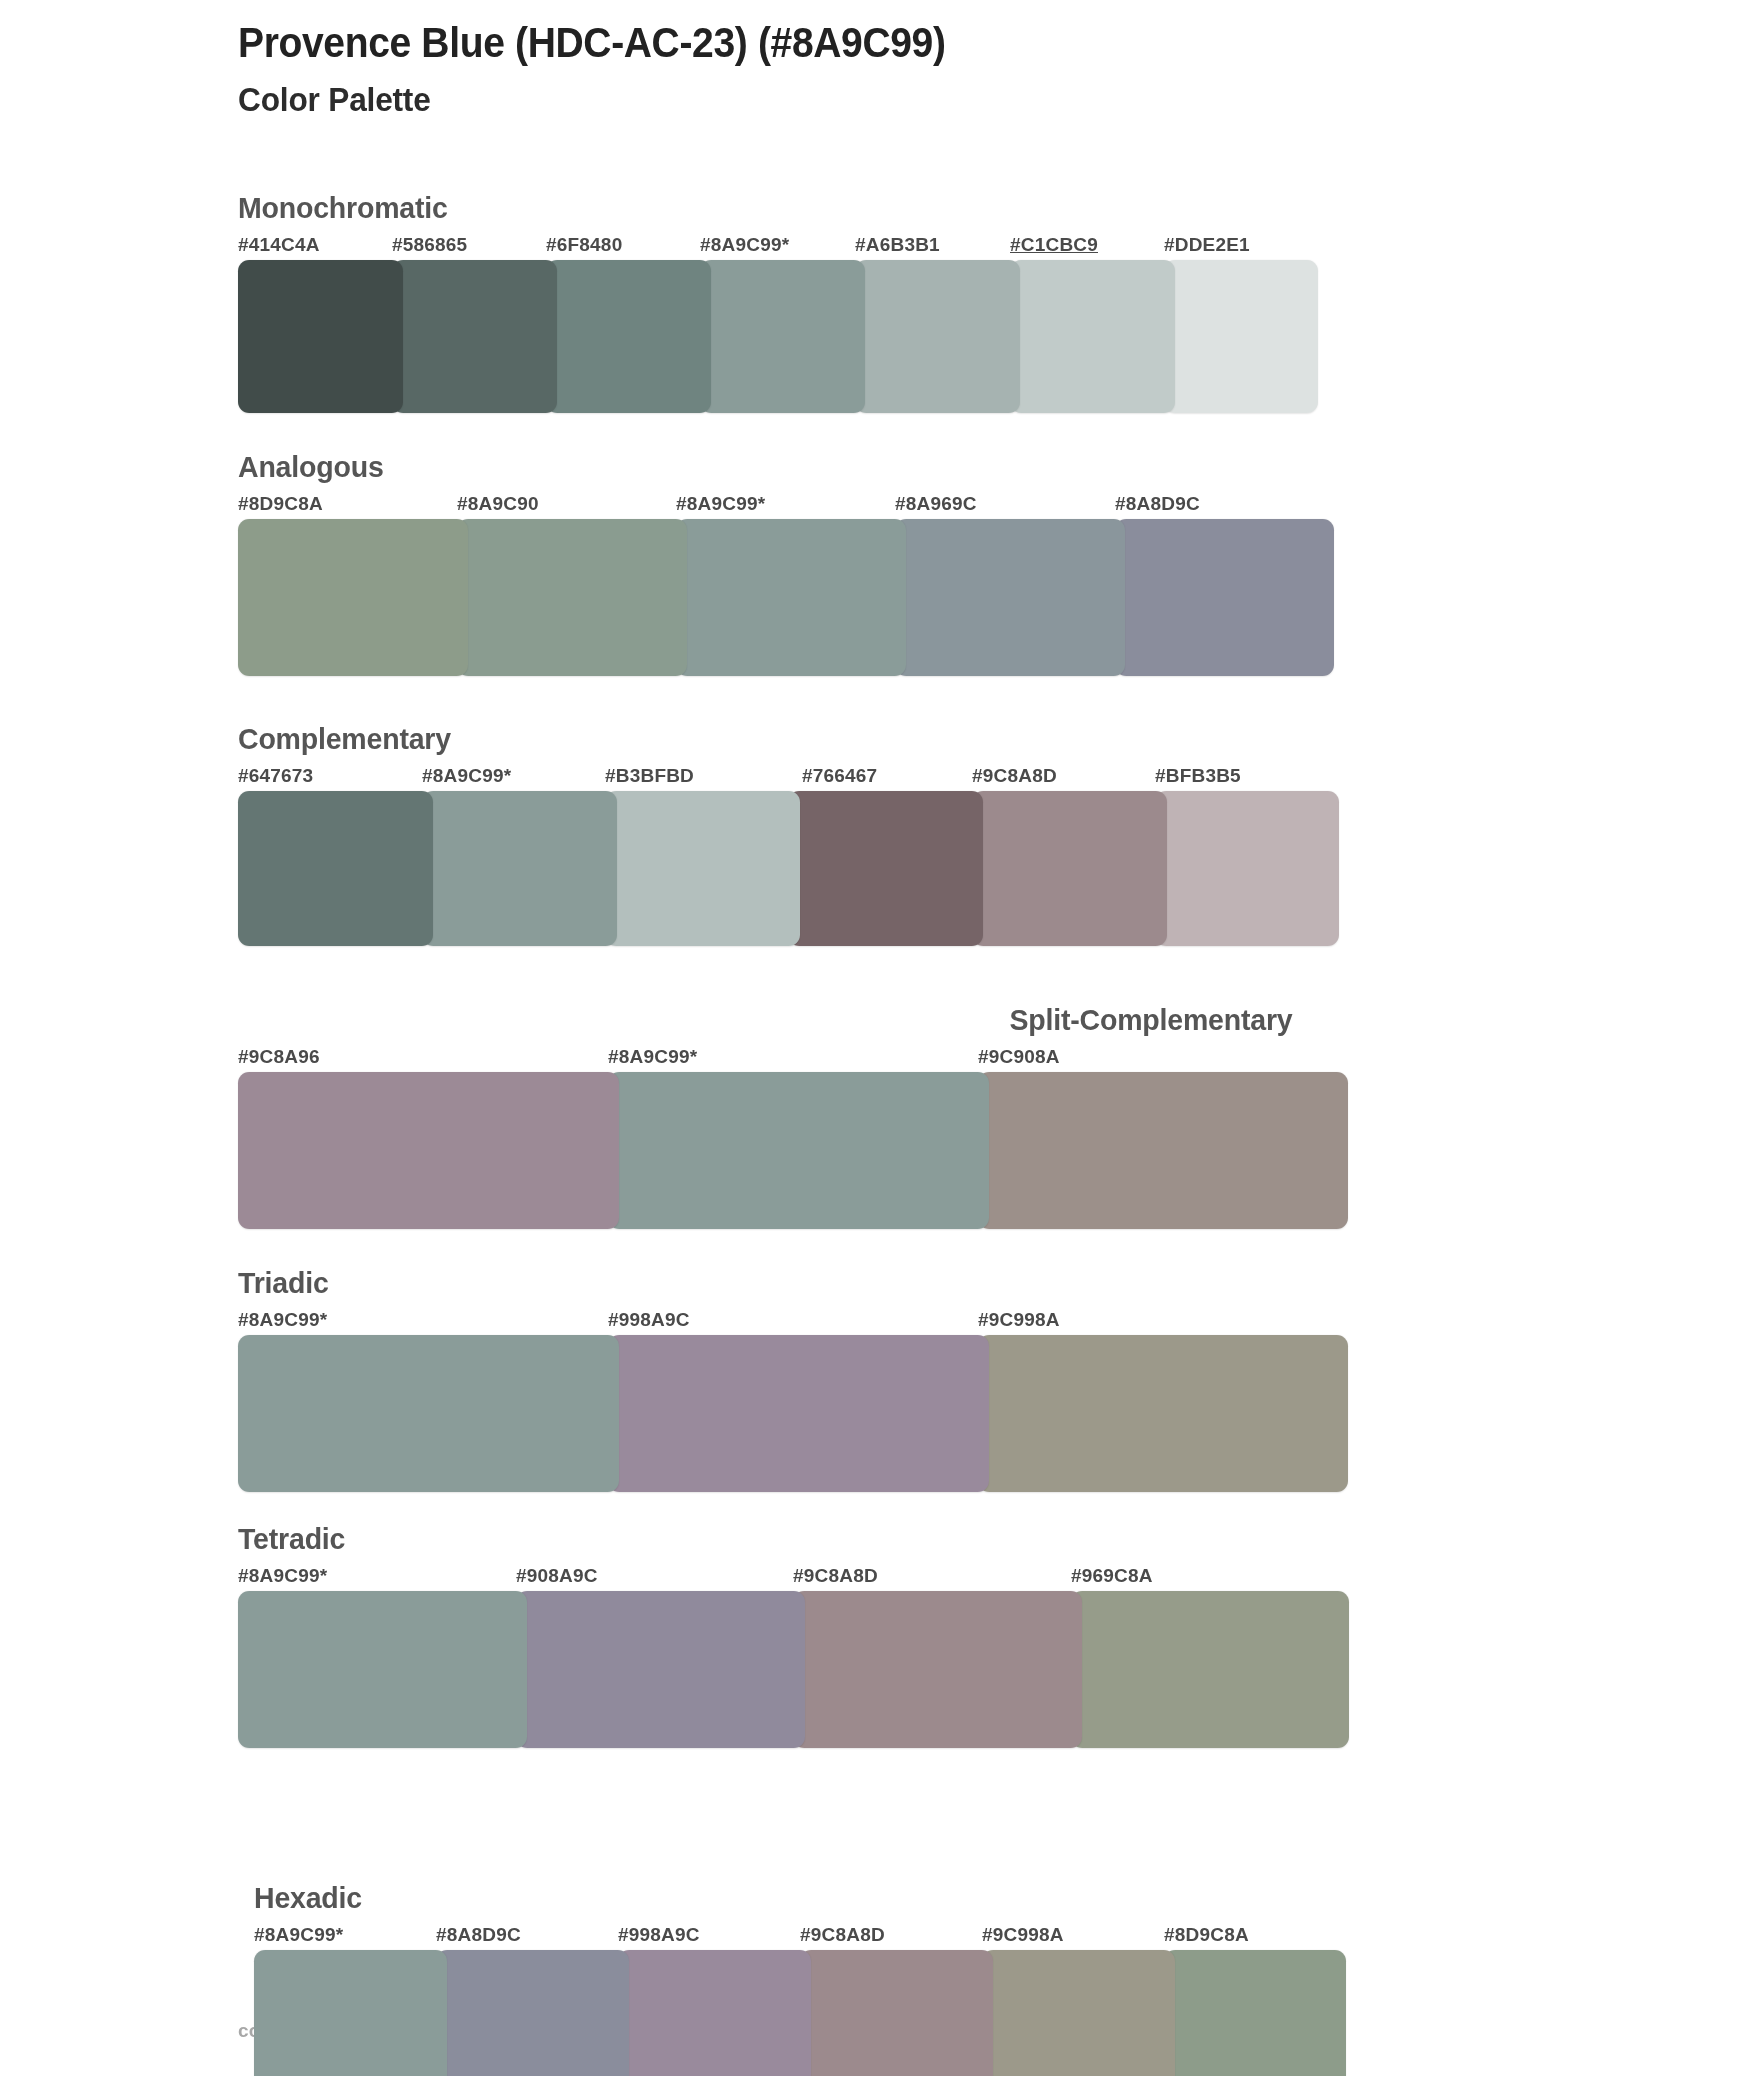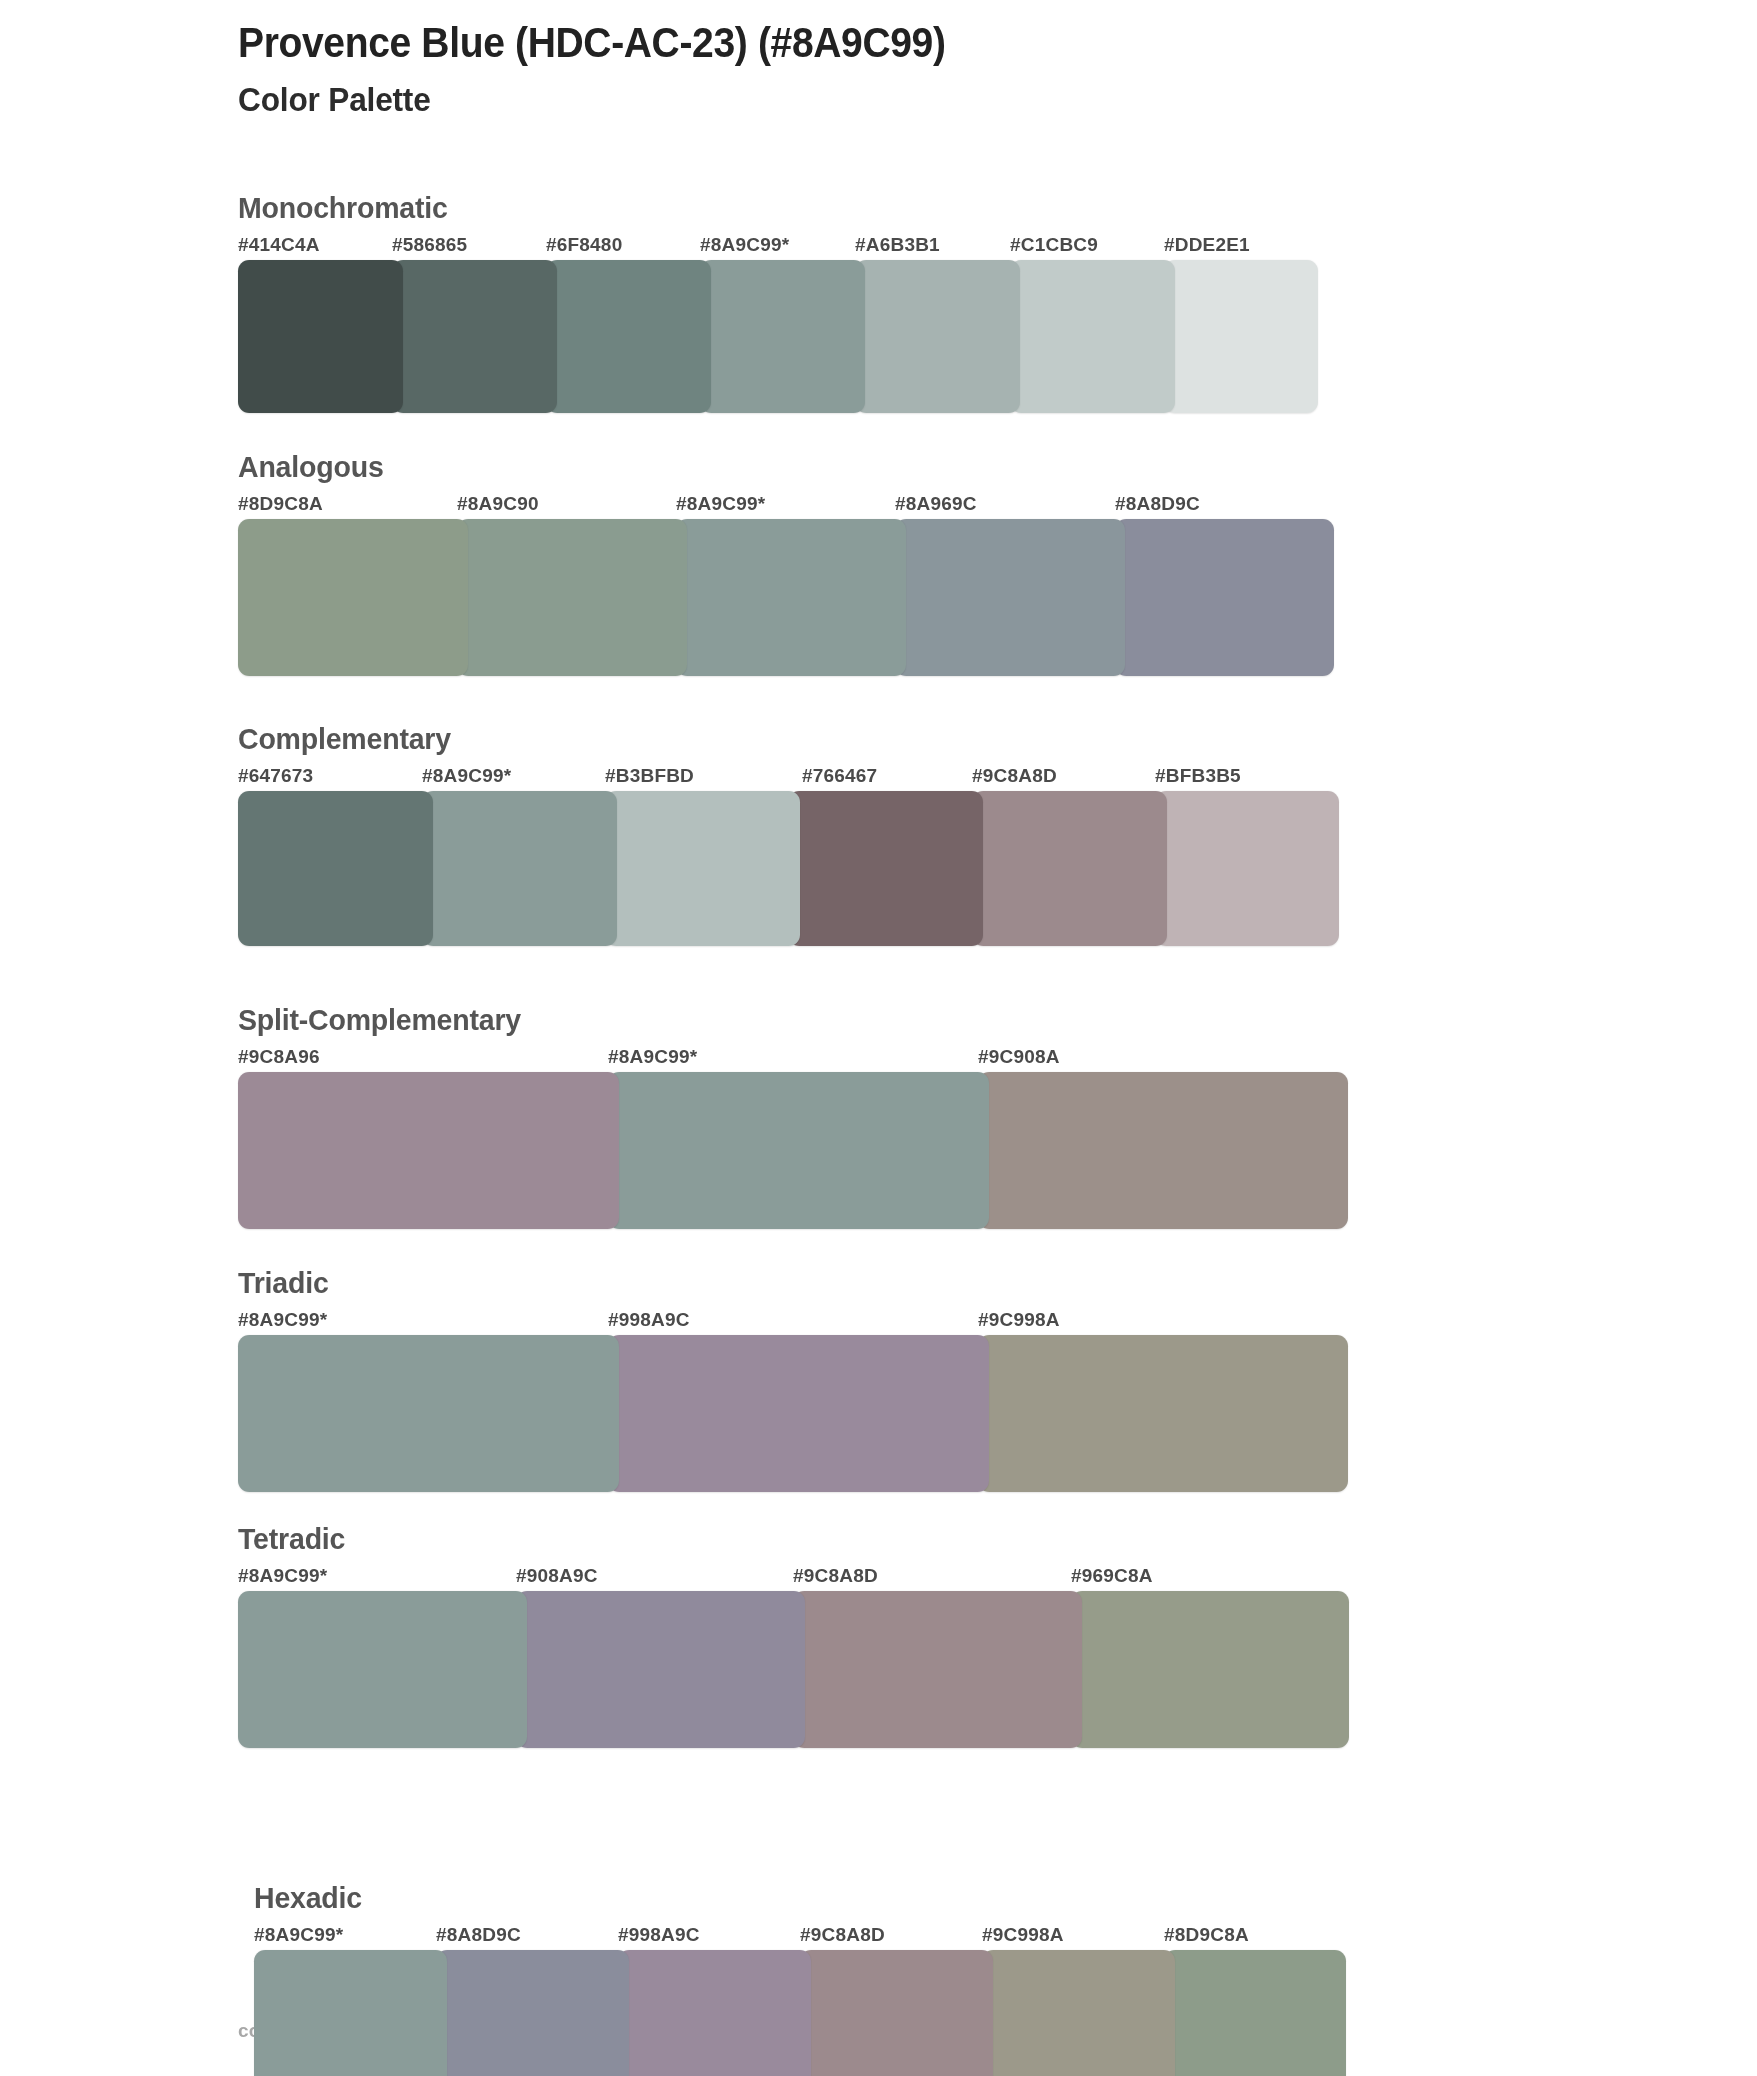--- a/index.html
+++ b/index.html
@@ -121,21 +121,21 @@
 
   <div id="sections-host">
       <div class="section" style="top: 190px; width: 1080px;">
         <div class="section-heading">Monochromatic</div>
         <div class="labels">
           <div class="swatch-label" style="left: 0px;">#414C4A</div>
           <div class="swatch-label" style="left: 154px;">#586865</div>
           <div class="swatch-label" style="left: 308px;">#6F8480</div>
           <div class="swatch-label" style="left: 462px;">#8A9C99*</div>
           <div class="swatch-label" style="left: 617px;">#A6B3B1</div>
-          <div class="swatch-label" style="left: 772px;">#C1CBC9</div>
+          <div class="swatch-label" style="left: 772px; text-decoration: underline;">#C1CBC9</div>
           <div class="swatch-label" style="left: 926px;">#DDE2E1</div>
         </div>
         <div class="swatch-row" style="height: 153px;">
           <div class="swatch" style="left: 0px; width: 165px; background: rgb(65, 76, 74); z-index: 7;"></div>
           <div class="swatch" style="left: 154px; width: 165px; background: rgb(88, 104, 101); z-index: 6;"></div>
           <div class="swatch" style="left: 308px; width: 165px; background: rgb(111, 132, 128); z-index: 5;"></div>
           <div class="swatch" style="left: 462px; width: 165px; background: rgb(138, 156, 153); z-index: 4;"></div>
           <div class="swatch" style="left: 617px; width: 165px; background: rgb(166, 179, 177); z-index: 3;"></div>
           <div class="swatch" style="left: 772px; width: 165px; background: rgb(193, 203, 201); z-index: 2;"></div>
           <div class="swatch" style="left: 926px; width: 154px; background: rgb(221, 226, 225); z-index: 1;"></div>
@@ -170,21 +170,21 @@
         </div>
         <div class="swatch-row" style="height: 155px;">
           <div class="swatch" style="left: 0px; width: 195px; background: rgb(100, 118, 115); z-index: 6;"></div>
           <div class="swatch" style="left: 184px; width: 195px; background: rgb(138, 156, 153); z-index: 5;"></div>
           <div class="swatch" style="left: 367px; width: 195px; background: rgb(179, 191, 189); z-index: 4;"></div>
           <div class="swatch" style="left: 550px; width: 195px; background: rgb(118, 100, 103); z-index: 3;"></div>
           <div class="swatch" style="left: 734px; width: 195px; background: rgb(156, 138, 141); z-index: 2;"></div>
           <div class="swatch" style="left: 917px; width: 184px; background: rgb(191, 179, 181); z-index: 1;"></div>
         </div>
       </div>
-      <div class="section" style="top: 1002px; width: 1110px;">
+      <div class="section" style="top: 1002px; width: 1110px; text-align: right;">
         <div class="section-heading">Split-Complementary</div>
         <div class="labels">
           <div class="swatch-label" style="left: 0px;">#9C8A96</div>
           <div class="swatch-label" style="left: 370px;">#8A9C99*</div>
           <div class="swatch-label" style="left: 740px;">#9C908A</div>
         </div>
         <div class="swatch-row" style="height: 157px;">
           <div class="swatch" style="left: 0px; width: 381px; background: rgb(156, 138, 150); z-index: 3;"></div>
           <div class="swatch" style="left: 370px; width: 381px; background: rgb(138, 156, 153); z-index: 2;"></div>
           <div class="swatch" style="left: 740px; width: 370px; background: rgb(156, 144, 138); z-index: 1;"></div>

